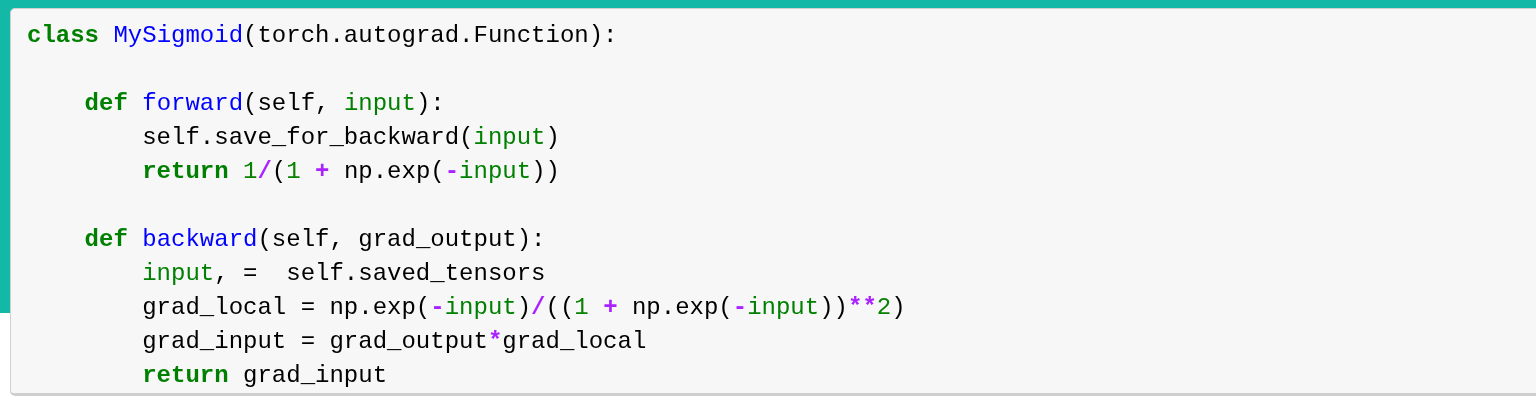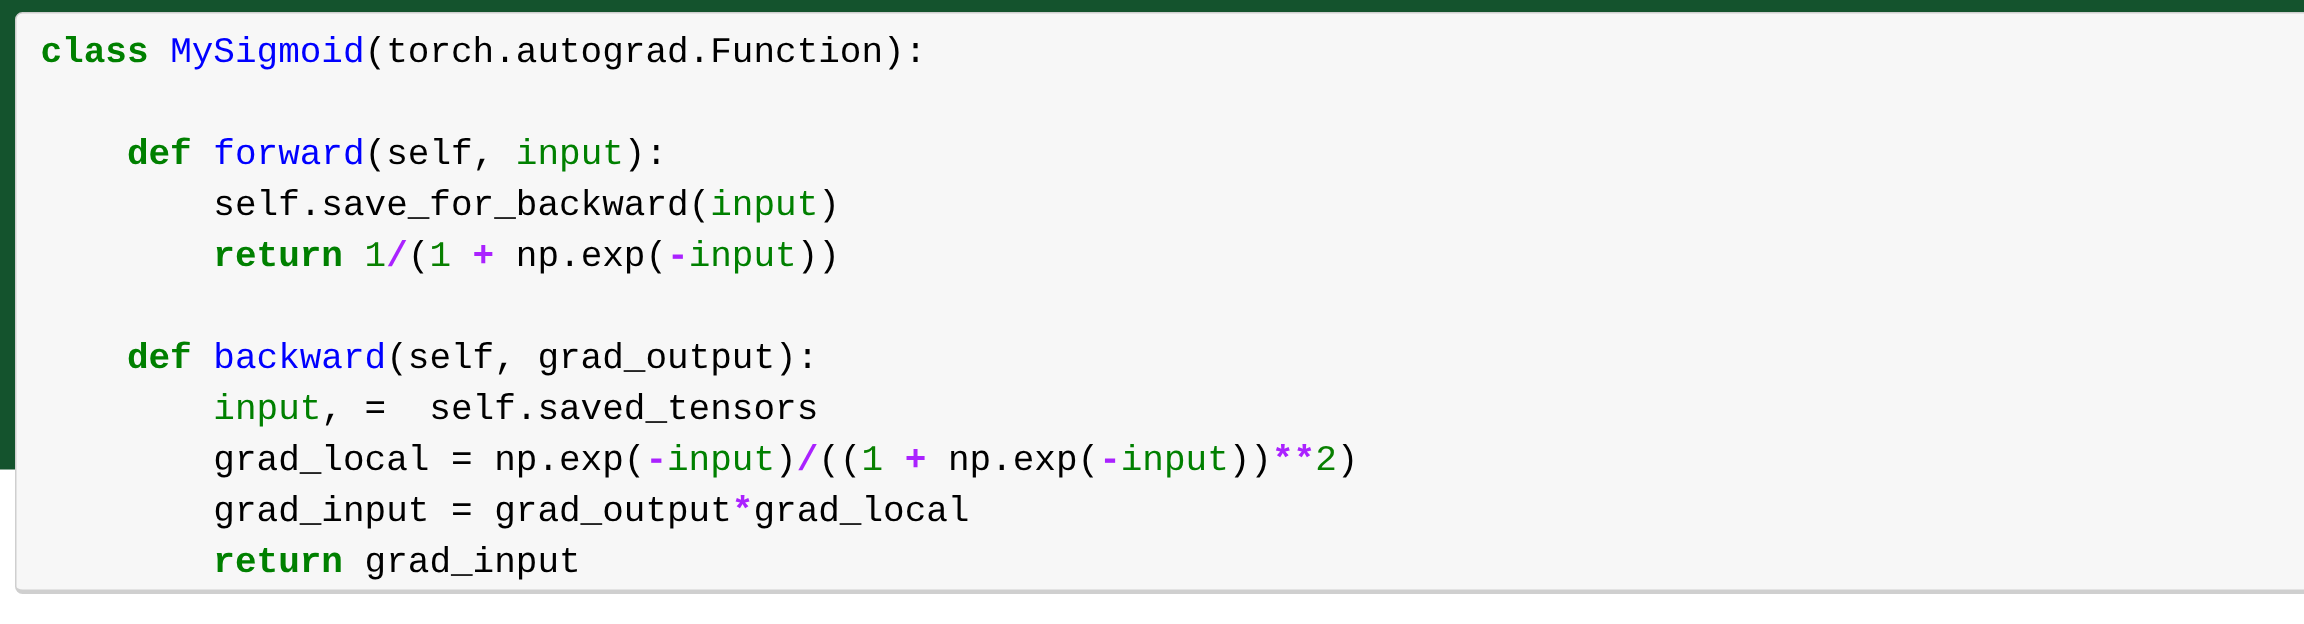--- a/index.html
+++ b/index.html
@@ -7,21 +7,21 @@
     padding: 0;
     background: #ffffff;
     width: 1536px;
     height: 416px;
     overflow: hidden;
   }
   .notebook-page {
     position: relative;
     width: 1536px;
     height: 313px;
-    background: #14532d;
+    background: #14b8a6;
   }
   .code-cell {
     position: absolute;
     left: 10px;
     top: 8px;
     right: -6px;
     height: 388px;
     background: var(--cell-bg, #f7f7f7);
     border: 1px solid var(--cell-border, #cfcfcf);
     border-bottom-width: 3px;

